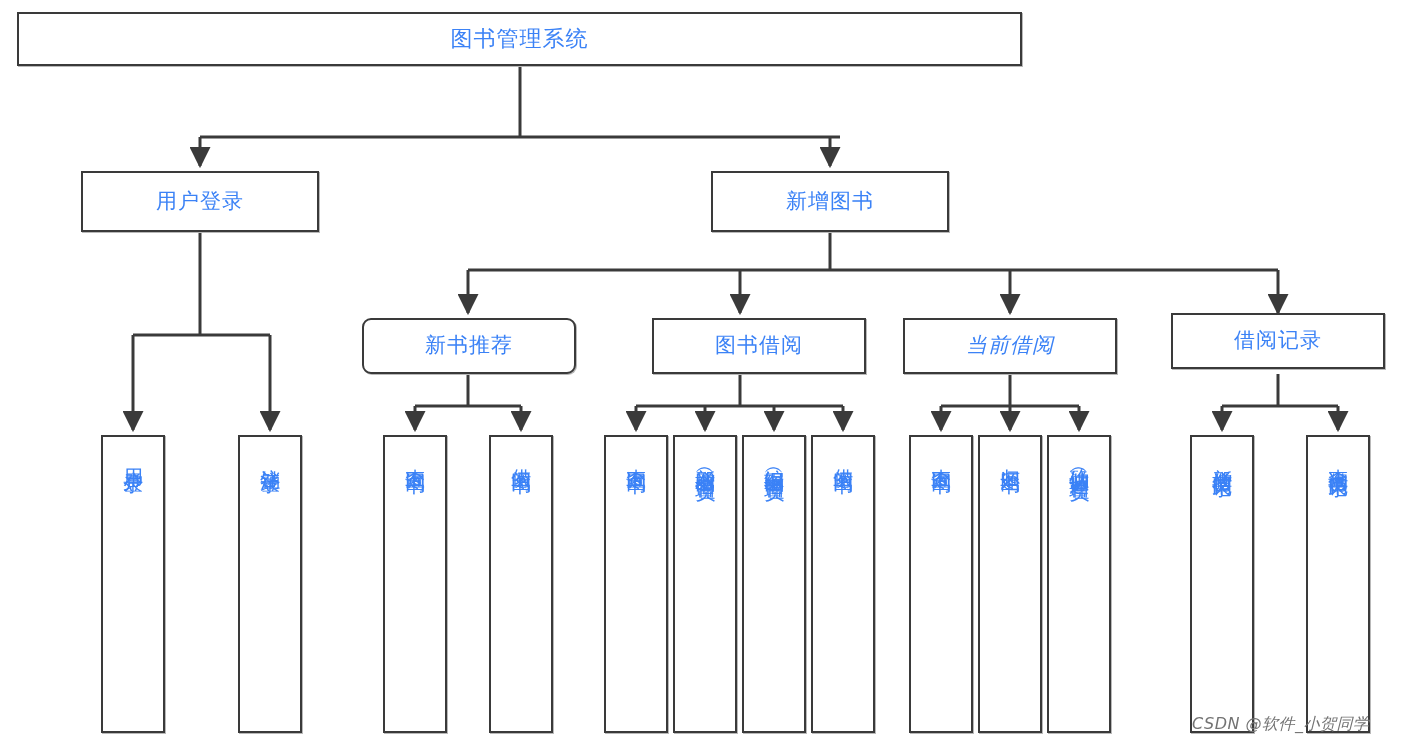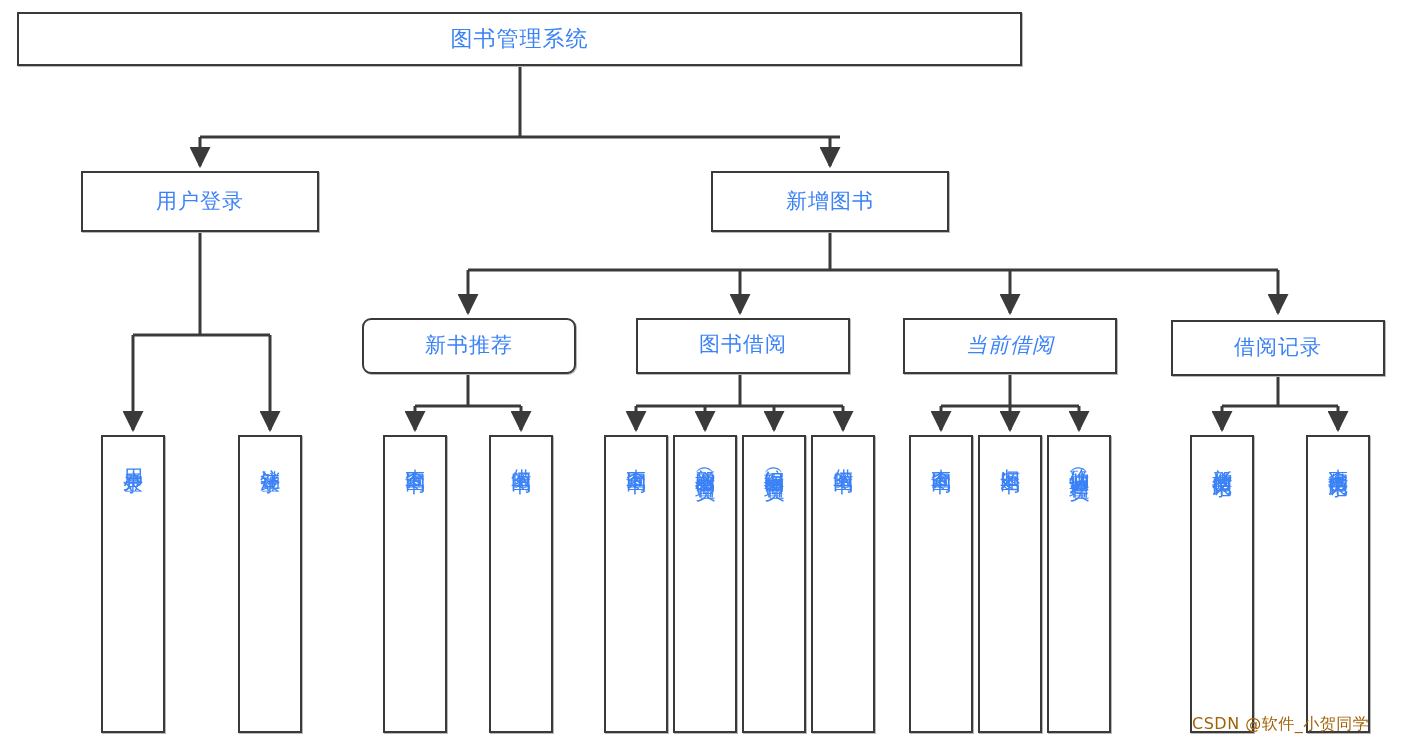--- a/index.html
+++ b/index.html
@@ -55,24 +55,25 @@
     line-height: 1.18;
     letter-spacing: 2px;
     white-space: nowrap;
     display: block;
   }
   .watermark {
     position: absolute;
     left: 1192px;
     top: 714px;
     font-size: 16px;
-    color: #a16207;
+    color: #737373;
     letter-spacing: 0.5px;
     white-space: nowrap;
     pointer-events: none;
+    font-style: italic;
   }
 </style>
 </head>
 <body>
 
 <div id="diagram-root">
 
   <svg id="diagram-svg" viewBox="0 0 1405 747" xmlns="http://www.w3.org/2000/svg">
     <defs>
       <marker id="arw" viewBox="0 0 10 10" refX="9" refY="5" markerWidth="7" markerHeight="7" orient="auto-start-reverse">
@@ -131,27 +132,27 @@
   <div class="node node-h" style="left:81px; top:171px; width:238px; height:61px;">
     <span>用户登录</span>
   </div>
   <div class="node node-h" style="left:711px; top:171px; width:238px; height:61px;">
     <span>新增图书</span>
   </div>
 
   <div class="node node-h" style="left:362px; top:318px; width:214px; height:56px;border-radius:9px;">
     <span>新书推荐</span>
   </div>
-  <div class="node node-h" style="left:636px; top:318px; width:214px; height:56px;font-family:Liberation Mono, monospace;">
+  <div class="node node-h" style="left:652px; top:318px; width:214px; height:56px;">
     <span>图书借阅</span>
   </div>
   <div class="node node-h" style="left:903px; top:318px; width:214px; height:56px;font-style:italic;">
     <span>当前借阅</span>
   </div>
-  <div class="node node-h" style="left:1171px; top:320px; width:214px; height:56px;">
+  <div class="node node-h" style="left:1171px; top:313px; width:214px; height:56px;">
     <span>借阅记录</span>
   </div>
 
   <div class="node node-v" style="left:101px; top:435px; width:64px; height:298px;">
     <span class="vlabel">用户登录</span>
   </div>
   <div class="node node-v" style="left:238px; top:435px; width:64px; height:298px;">
     <span class="vlabel">注销登录</span>
   </div>
 

